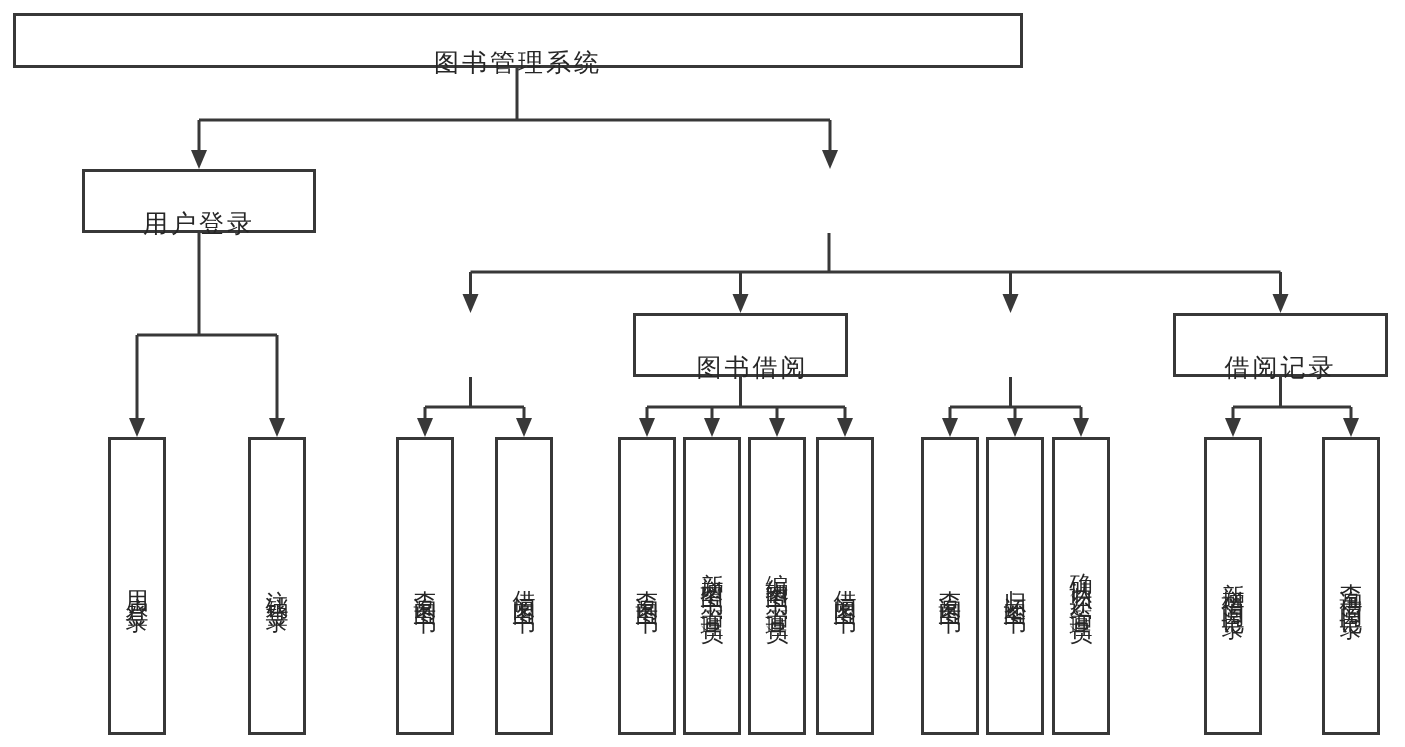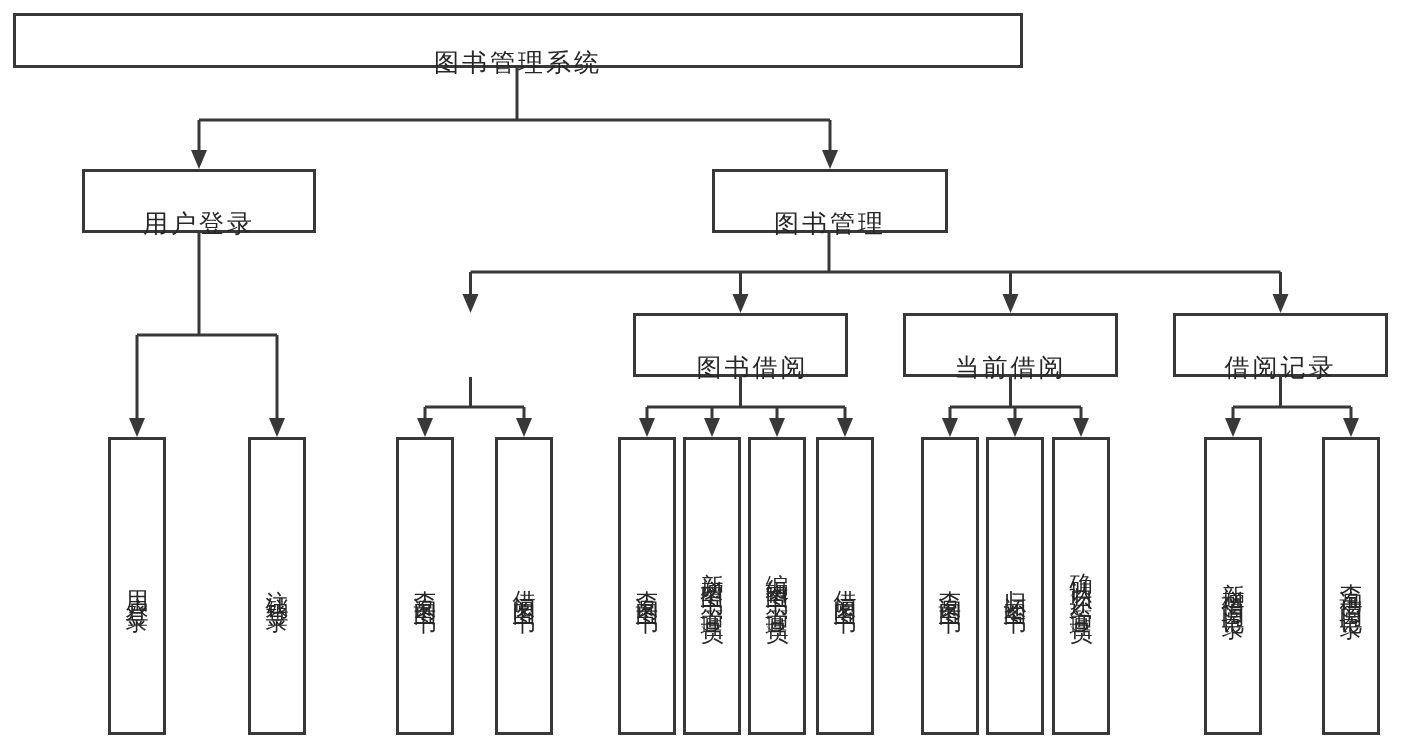--- a/index.html
+++ b/index.html
@@ -113,29 +113,23 @@
     </g>
   </svg>
 
   <div class="box b-root">
     <span class="hlabel">图书管理系统</span>
   </div>
 
   <div class="box b-l2a">
     <span class="hlabel">用户登录</span>
   </div>
-  <div class="box b-l2b">
-    <span class="hlabel">图书管理</span>
-  </div>
 
   <div class="box b-l3 b-l3b">
     <span class="hlabel">图书借阅</span>
-  </div>
-  <div class="box b-l3 b-l3c">
-    <span class="hlabel">当前借阅</span>
   </div>
   <div class="box b-l3 b-l3d">
     <span class="hlabel">借阅记录</span>
   </div>
 
   <div class="box leaf lf1">
     <span class="vtext">用户登录</span>
   </div>
   <div class="box leaf lf2">
     <span class="vtext">注销登录</span>

